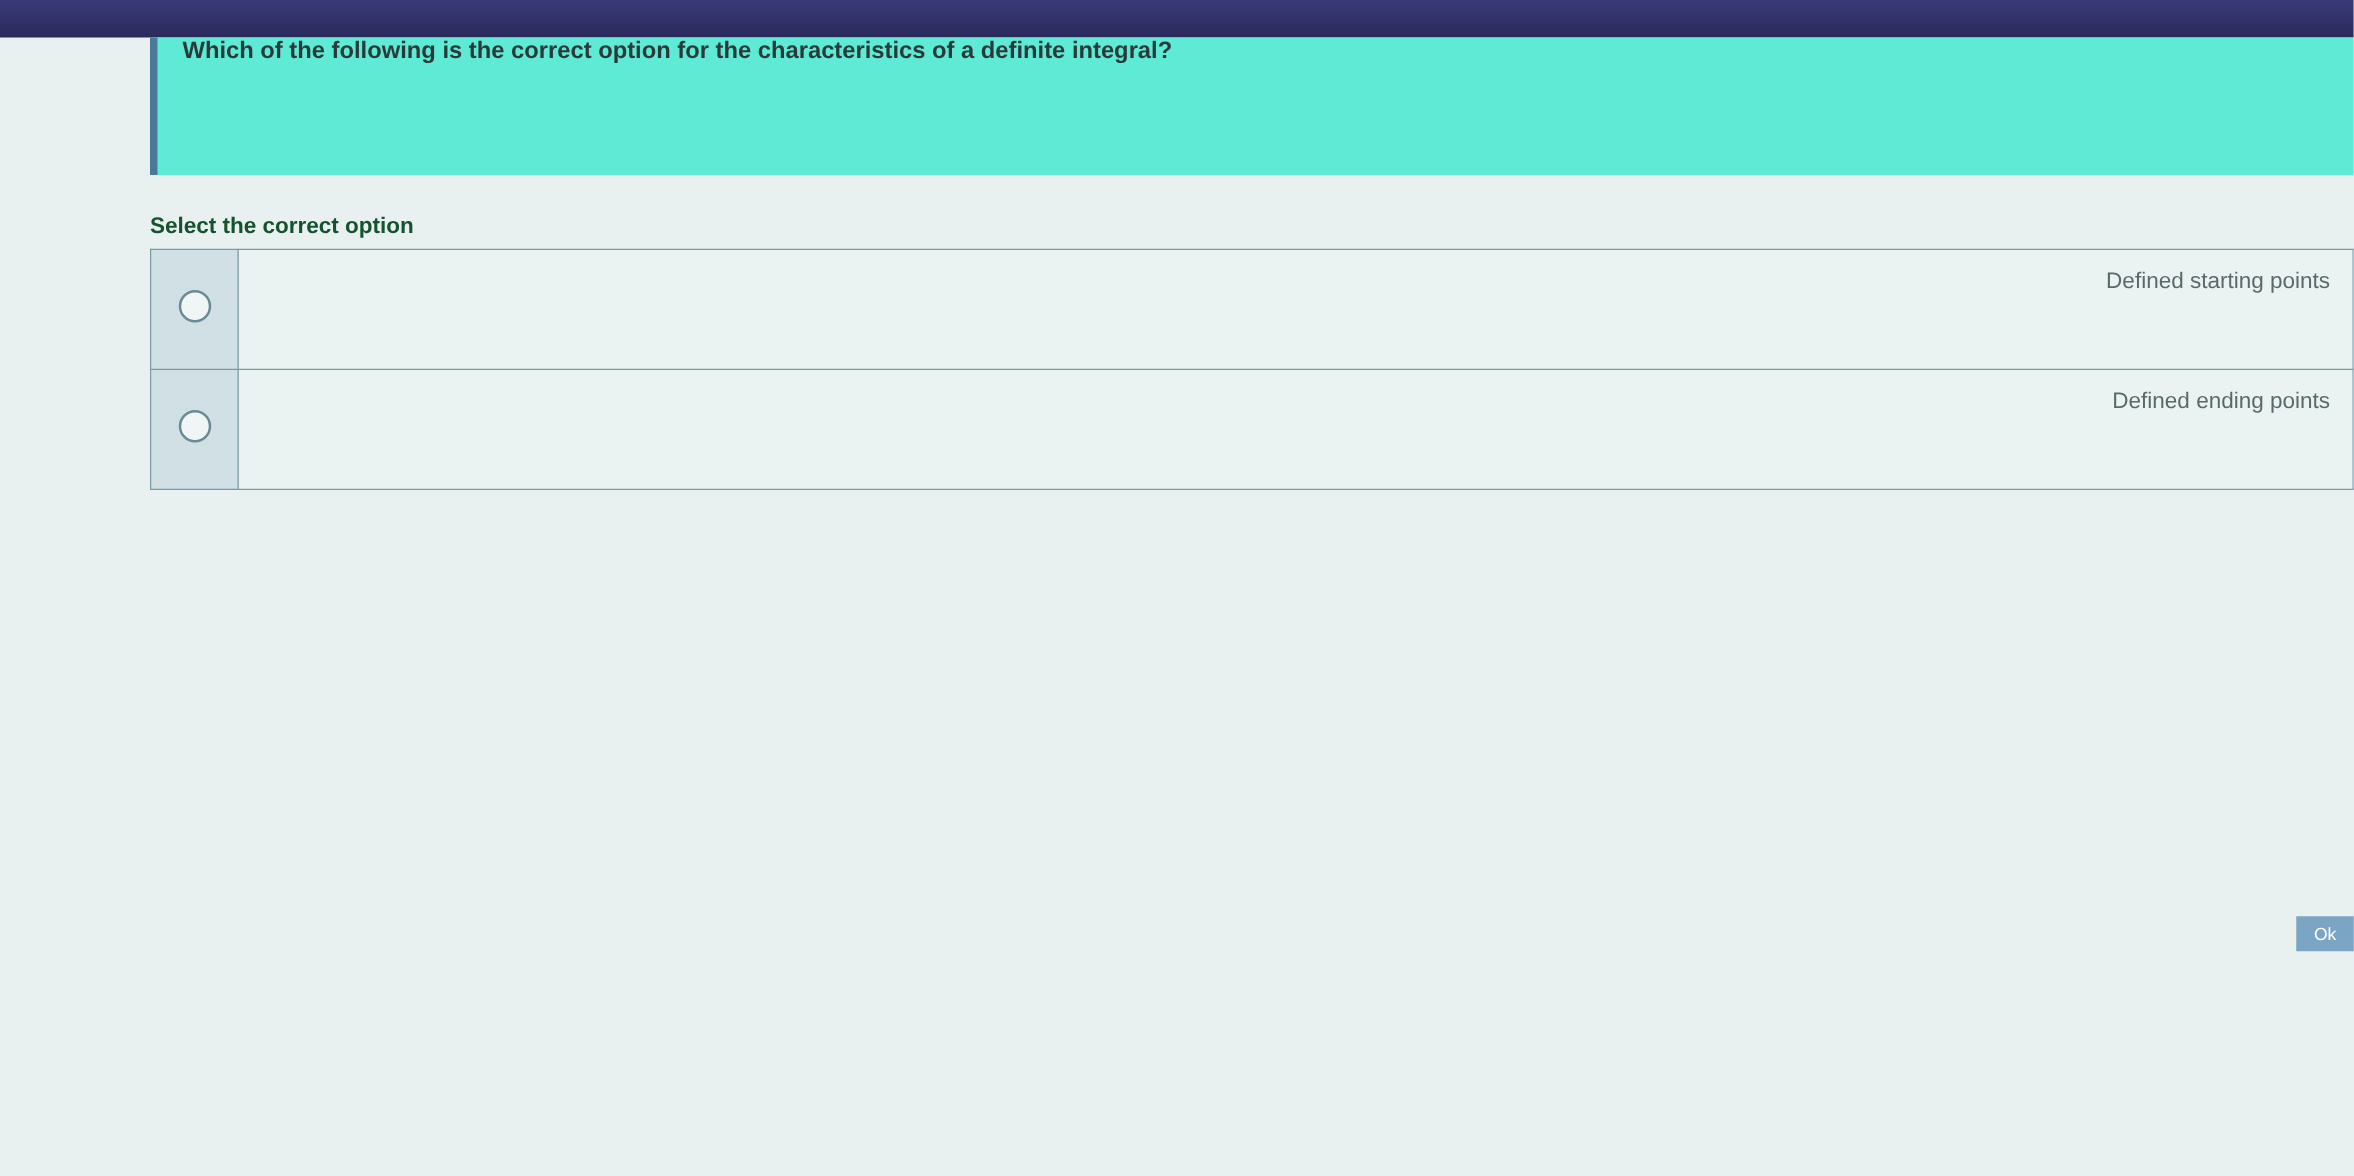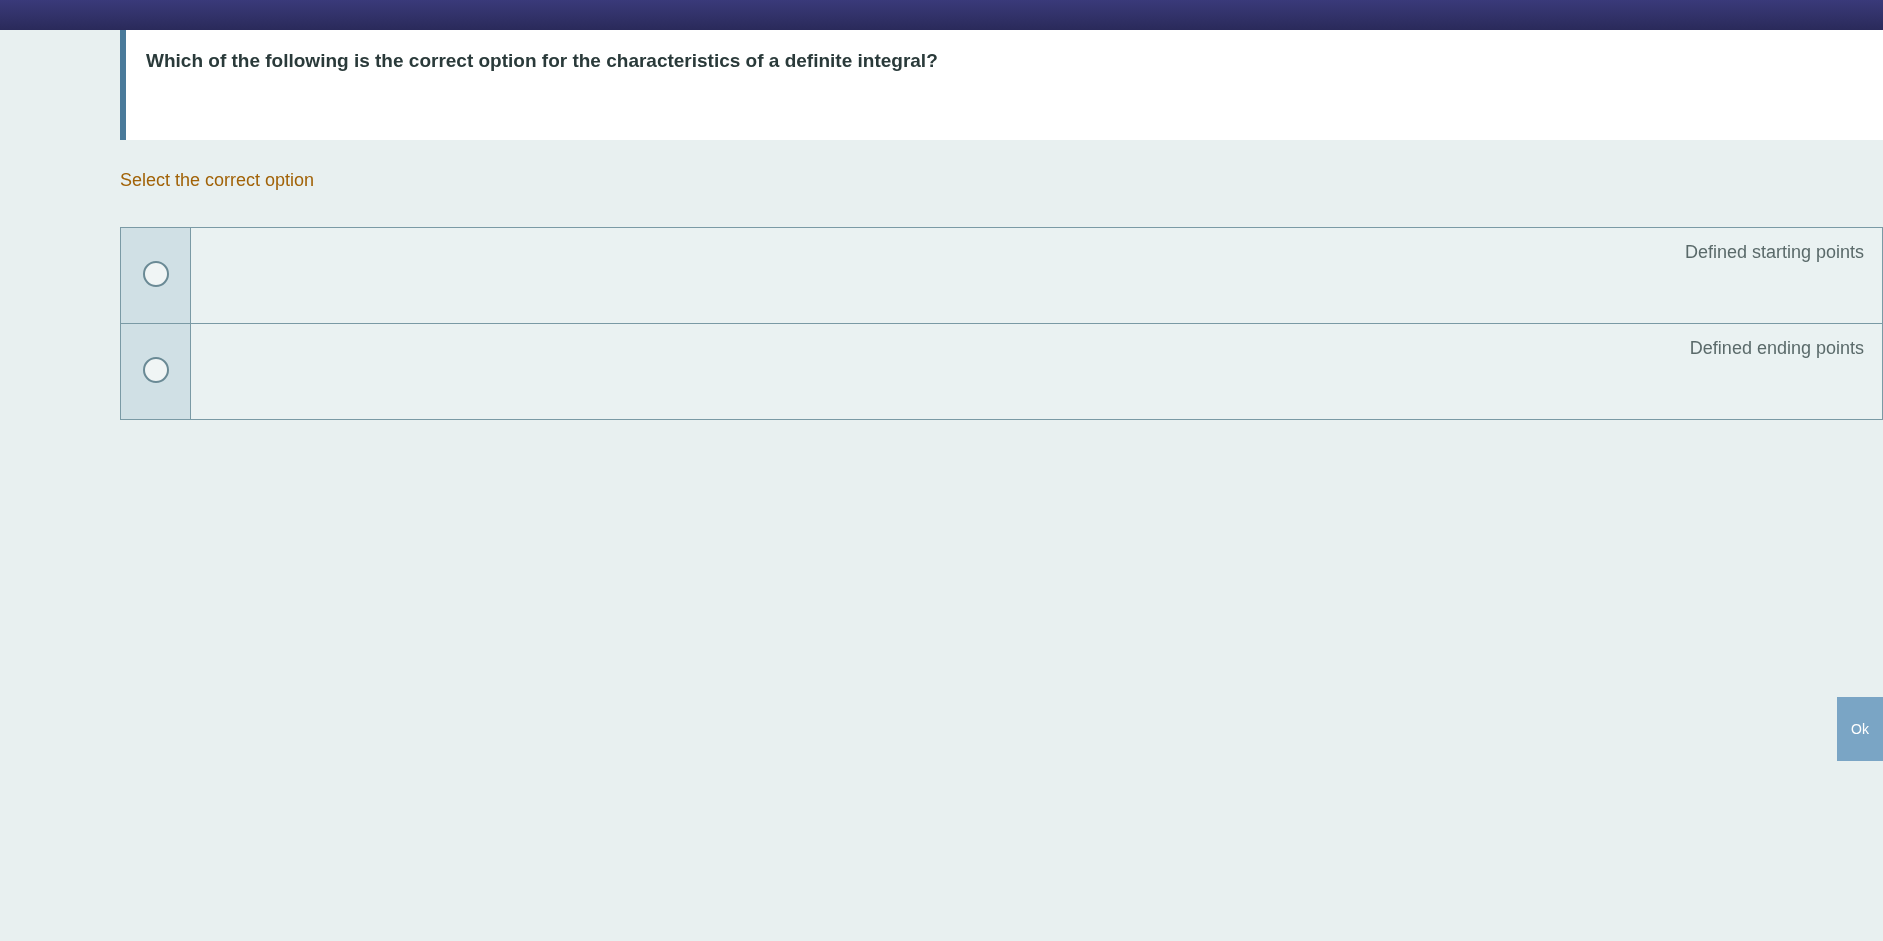--- a/index.html
+++ b/index.html
@@ -14,38 +14,38 @@
       height: 941px;
       overflow: hidden;
     }
     .top-bar {
       width: 100%;
       height: 30px;
       background: linear-gradient(to bottom, #3a3a7a, #2a2a5a);
     }
     .question-box {
       margin: 0 0 0 120px;
-      background: #ffffff;
+      background: #5eead4;
       border-left: 6px solid #4a7a9a;
-      padding: 20px 20px 60px 20px;
+      padding: 0 20px 60px 20px;
       min-height: 110px;
     }
     .question-text {
       font-weight: bold;
       font-size: 19px;
       color: #2a3a3a;
     }
     .content-area {
       padding: 30px 0 0 120px;
     }
     .instruction-text {
-      font-weight: normal;
+      font-weight: bold;
       font-size: 18px;
-      color: #a16207;
-      margin-bottom: 36px;
+      color: #14532d;
+      margin-bottom: 8px;
     }
     .options-table {
       width: 100%;
       border-collapse: collapse;
       border: 1px solid #7a9aa5;
     }
     .option-row {
       border: 1px solid #7a9aa5;
     }
     .radio-cell {
@@ -74,21 +74,21 @@
       color: #5a6a6a;
       background: #eaf2f2;
       text-align: right;
     }
     .bottom-button {
       position: absolute;
       right: 0;
       bottom: 180px;
       background: #7aa5c5;
       color: #fff;
-      padding: 24px 14px;
+      padding: 6px 14px;
       font-size: 14px;
       border: none;
       cursor: pointer;
     }
   </style>
 </head>
 <body>
 
 <div class="top-bar"></div>
 

